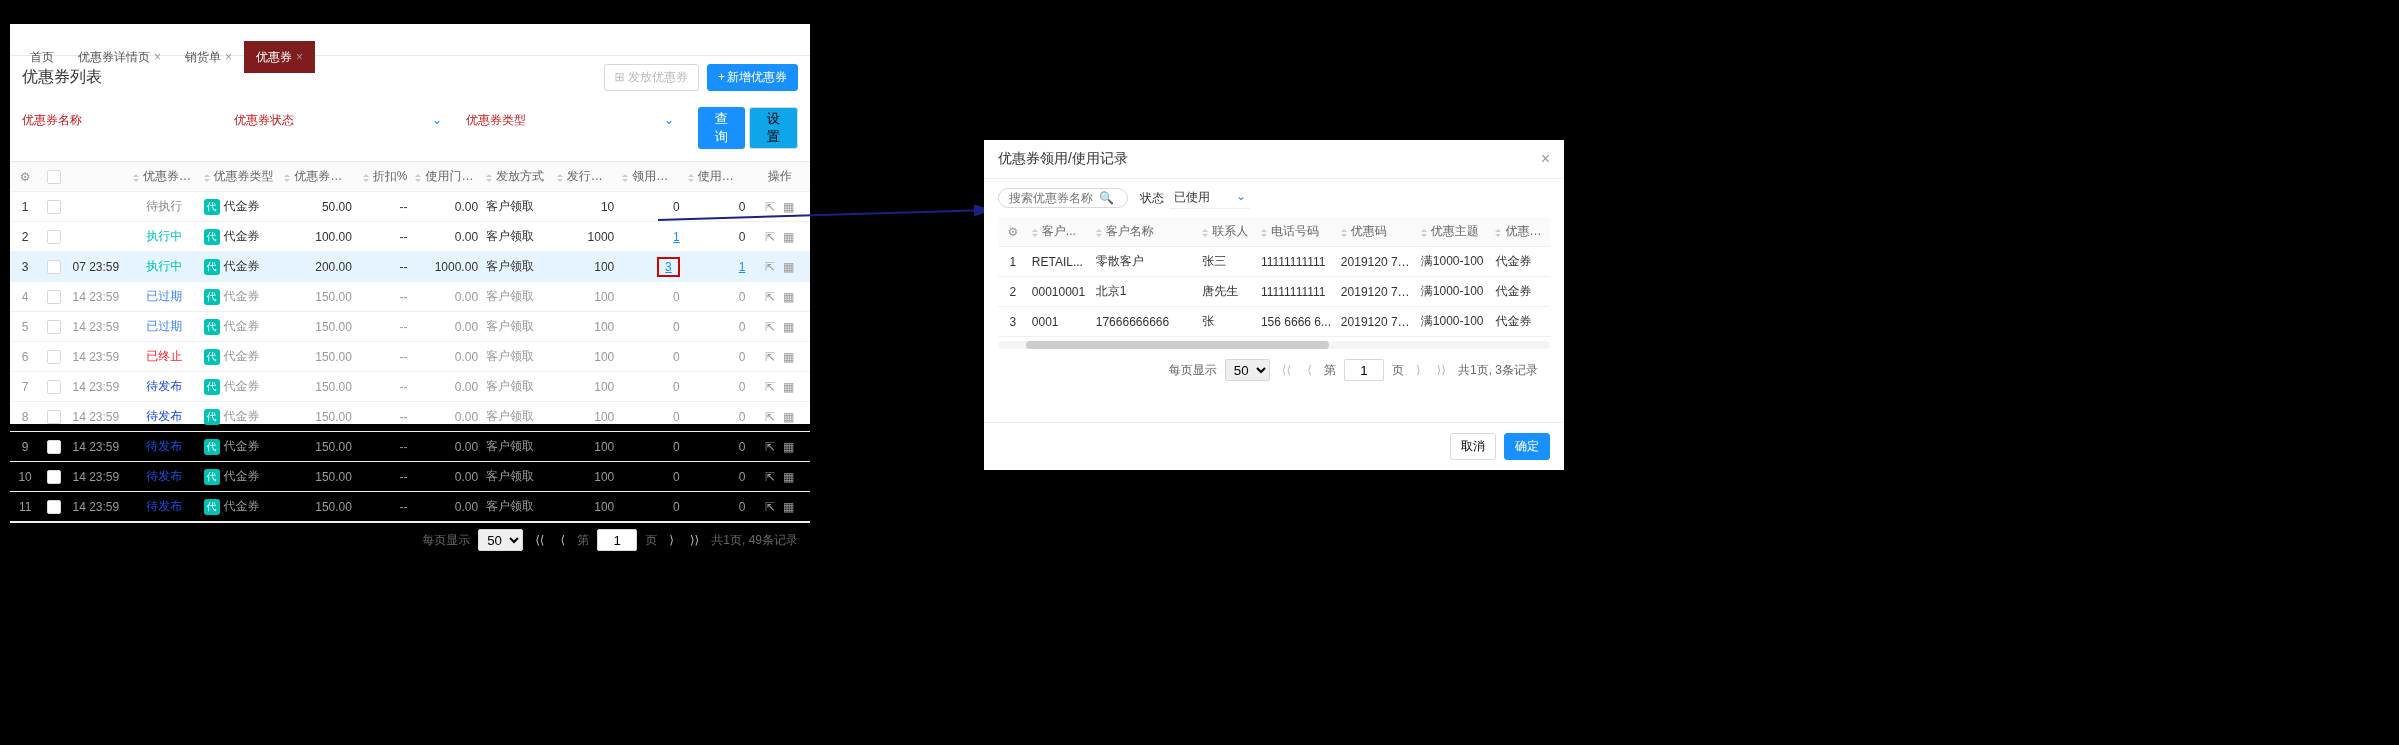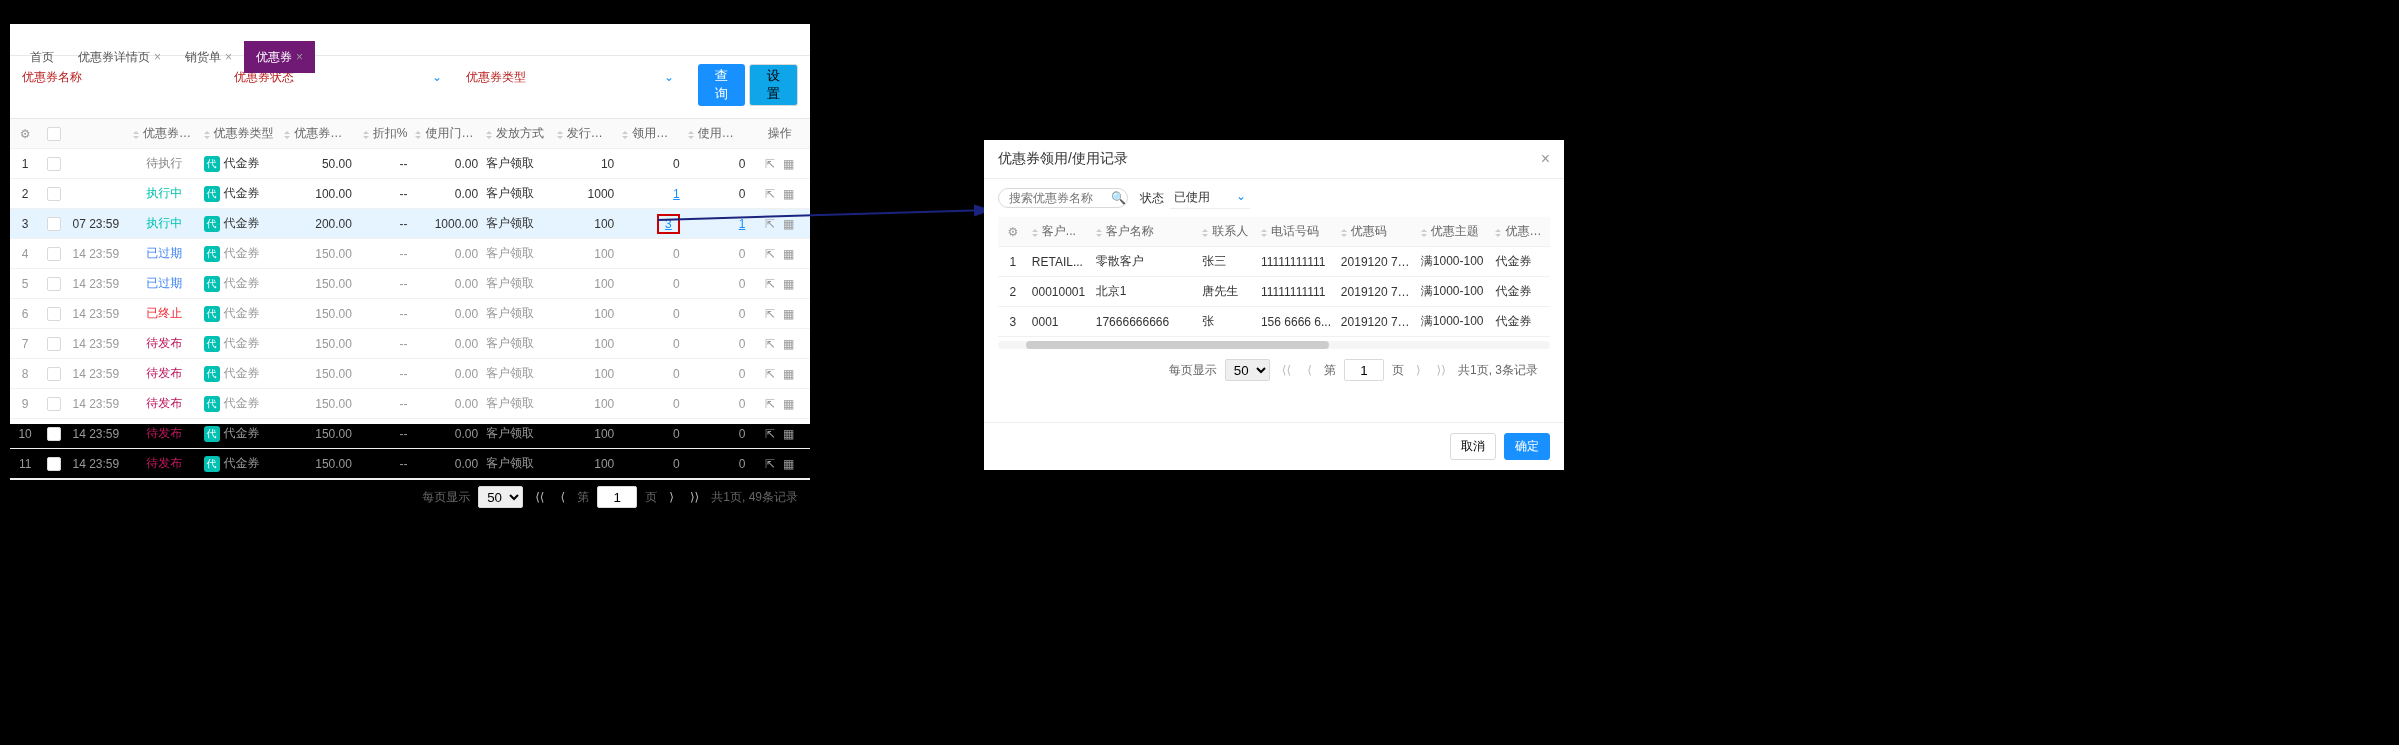--- a/index.html
+++ b/index.html
@@ -5,21 +5,21 @@
     * { box-sizing: border-box; margin: 0; padding: 0; }
     body { font-family: -apple-system, "PingFang SC", "Microsoft YaHei", sans-serif; font-size: 12px; color: #333; background: #000; }
     .canvas { position: relative; width: 2399px; height: 745px; }
     .panel-left { position: absolute; left: 10px; top: 24px; width: 800px; height: 400px; background: #fff; }
     .panel-right { position: absolute; left: 984px; top: 140px; width: 580px; height: 330px; background: #fff; display: flex; flex-direction: column; }
     
     
     .tabs { display: flex; height: 32px; border-bottom: 1px solid #e8e8e8; align-items: center; padding: 0 8px; }
     .tab { padding: 0 12px; height: 32px; line-height: 32px; cursor: pointer; position: relative; color: #555; margin-top: 34px; }
     .tab-close { margin-left: 4px; color: #999; }
-    .tab.active { background: #701a75; color: #fff; }
+    .tab.active { background: #7f1d1d; color: #fff; }
     
     
     .header-row { display: flex; justify-content: space-between; align-items: center; padding: 8px 12px; }
     .page-title { font-size: 16px; font-weight: 500; }
     .header-actions { display: flex; gap: 8px; }
     .btn { padding: 4px 10px; border-radius: 3px; border: 1px solid #d9d9d9; background: #fff; cursor: pointer; font-size: 12px; }
     .btn-disabled { color: #bbb; cursor: not-allowed; }
     .btn-primary { background: #1890ff; color: #fff; border-color: #1890ff; }
     .btn-plus::before { content: "+"; margin-right: 2px; }
     
@@ -45,39 +45,39 @@
     td.num, th.num { text-align: right; }
     td.center, th.center { text-align: center; }
     .checkbox { width: 14px; height: 14px; border: 1px solid #d9d9d9; display: inline-block; border-radius: 2px; background: #fff; vertical-align: middle; }
     .gear { color: #999; }
     .badge { display: inline-block; width: 16px; height: 16px; line-height: 16px; text-align: center; border-radius: 3px; font-size: 10px; margin-right: 4px; }
     .badge-green { background: #00c1b2; color: #fff; }
     .status-pending { color: #888; }
     .status-running { color: #00c1b2; }
     .status-expired { color: #3b82f6; }
     .status-stopped { color: #f5222d; }
-    .status-draft { color: #be185d; }
+    .status-draft { color: #1d4ed8; }
     tr.highlight { background: #e6f4ff; }
     tr.dim td { color: #999; }
     .action-icons { color: #999; display: flex; gap: 8px; justify-content: center; }
     .link-box { border: 2px solid #cc0000; padding: 1px 6px; color: #1890ff; text-decoration: underline; }
     .link { color: #1890ff; text-decoration: underline; }
     
     
     .pagination { display: flex; align-items: center; justify-content: flex-end; padding: 6px 12px; gap: 8px; font-size: 12px; color: #666; border-top: 1px solid #f0f0f0; }
     .page-input { width: 40px; height: 22px; text-align: center; border: 1px solid #d9d9d9; border-radius: 2px; }
     .page-btn { color: #bbb; cursor: pointer; padding: 0 4px; }
     .page-select { height: 22px; border: 1px solid #d9d9d9; border-radius: 2px; padding: 0 4px; }
     
     
     .modal-header { display: flex; justify-content: space-between; align-items: center; padding: 10px 14px; border-bottom: 1px solid #eee; }
     .modal-title { font-size: 14px; font-weight: 500; }
     .modal-close { color: #999; cursor: pointer; font-size: 16px; }
     .modal-filter { display: flex; align-items: center; padding: 8px 14px; gap: 12px; }
-    .search-box { display: flex; align-items: center; border: 1px solid #d9d9d9; border-radius: 14px; padding: 2px 10px; width: 130px; gap: 12px; }
+    .search-box { display: flex; align-items: center; border: 1px solid #d9d9d9; border-radius: 14px; padding: 2px 10px; width: 130px; }
     .search-box input { border: none; outline: none; width: 90px; font-size: 12px; }
     .search-icon { color: #1890ff; }
     .status-select { display: flex; align-items: center; gap: 6px; }
     .status-select .sel { border-bottom: 1px solid #eee; padding: 2px 40px 2px 4px; position: relative; }
     .modal-body { flex: 1; overflow: auto; padding: 0 14px; }
     .modal-footer { display: flex; justify-content: flex-end; padding: 10px 14px; gap: 8px; border-top: 1px solid #eee; align-items: center; }
     .scroll-track { height: 8px; background: #f5f5f5; border-radius: 4px; margin: 4px 0; position: relative; }
     .scroll-thumb { position: absolute; height: 8px; background: #ccc; border-radius: 4px; }
     
     
@@ -89,20 +89,27 @@
 <div class="canvas">
 
   <div class="panel-left">
     <div class="tabs">
       <div class="tab"><span>首页</span></div>
       <div class="tab"><span>优惠券详情页</span><span class="tab-close">×</span></div>
       <div class="tab"><span>销货单</span><span class="tab-close">×</span></div>
       <div class="tab active"><span>优惠券</span><span class="tab-close">×</span></div>
     </div>
 
+    <div class="header-row">
+      <div class="page-title">优惠券列表</div>
+      <div class="header-actions">
+        <button class="btn btn-disabled"><span>⊞ </span><span>发放优惠券</span></button>
+        <button class="btn btn-primary btn-plus">新增优惠券</button>
+      </div>
+    </div>
 
     <div class="filter-row">
       <div class="filter-item">
         <span class="filter-label">优惠券名称</span>
         <input class="filter-input" style="">
       </div>
       <div class="filter-item">
         <span class="filter-label">优惠券状态</span>
         <span class="filter-select">
             <span></span>

